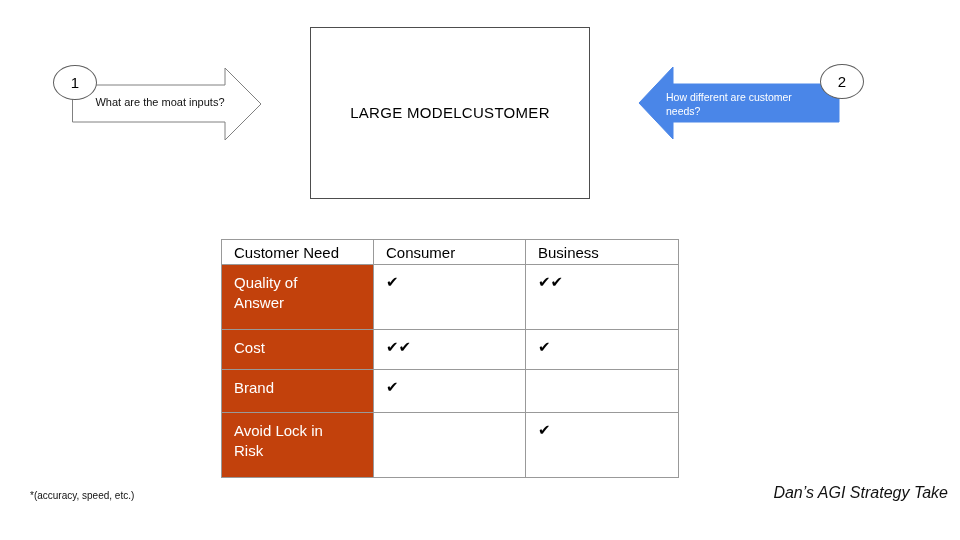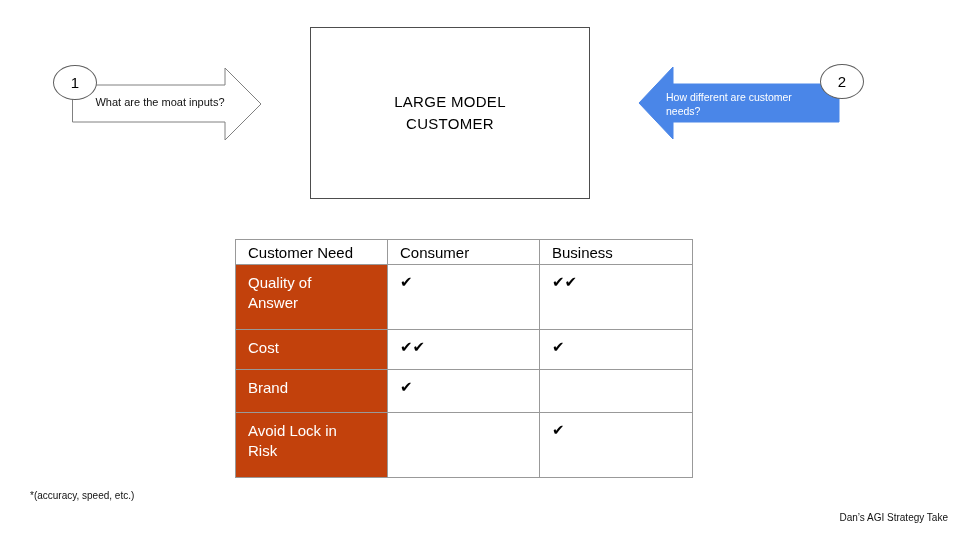--- a/index.html
+++ b/index.html
@@ -43,29 +43,29 @@
     left: 666px; top: 90px; width: 148px;
     font-size: 10.5px; line-height: 14px;
     color: #ffffff; text-align: left; z-index: 2;
   }
 
   
   #title-box {
     left: 310px; top: 27px; width: 278px; height: 170px;
     border: 1px solid #4d4d4d;
     background: #fff;
-    display: flex; flex-direction: column;
+    display: flex; flex-direction: row;
     align-items: center; justify-content: center;
     text-align: center;
     font-size: 15px; line-height: 22px;
     letter-spacing: 0.3px;
   }
 
   
-  #needs-table-wrap { left: 235px; top: 239px; }
+  #needs-table-wrap { left: 221px; top: 239px; }
   table#needs-table {
     border-collapse: collapse;
     table-layout: fixed;
     width: 457px;
     font-size: 15px;
   }
   #needs-table th, #needs-table td {
     border: 1px solid #999;
     padding: 8px 12px;
     text-align: left;
@@ -92,22 +92,22 @@
   tr.row-tall  td { height: 48px; }
   tr.row-short td { height: 23px; margin-left: 32px; }
   tr.row-mid   td { height: 26px; }
 
   
   #footnote {
     left: 30px; top: 490px;
     font-size: 10px; color: #111;
   }
   #attribution {
-    right: 12px; top: 512px;
-    font-size: 10px; color: #111;
+    right: 12px; top: 484px;
+    font-size: 16px; font-style: italic; color: #111;
   }
 </style>
 </head>
 <body>
 
 <div id="slide">
 
   <svg id="arrow-right-svg" class="abs" width="190" height="76">
     <polygon points="0.5,19 153,19 153,2 189,38 153,74 153,56 0.5,56" fill="#ffffff" stroke="#808080" stroke-width="1"></polygon>
   </svg>

